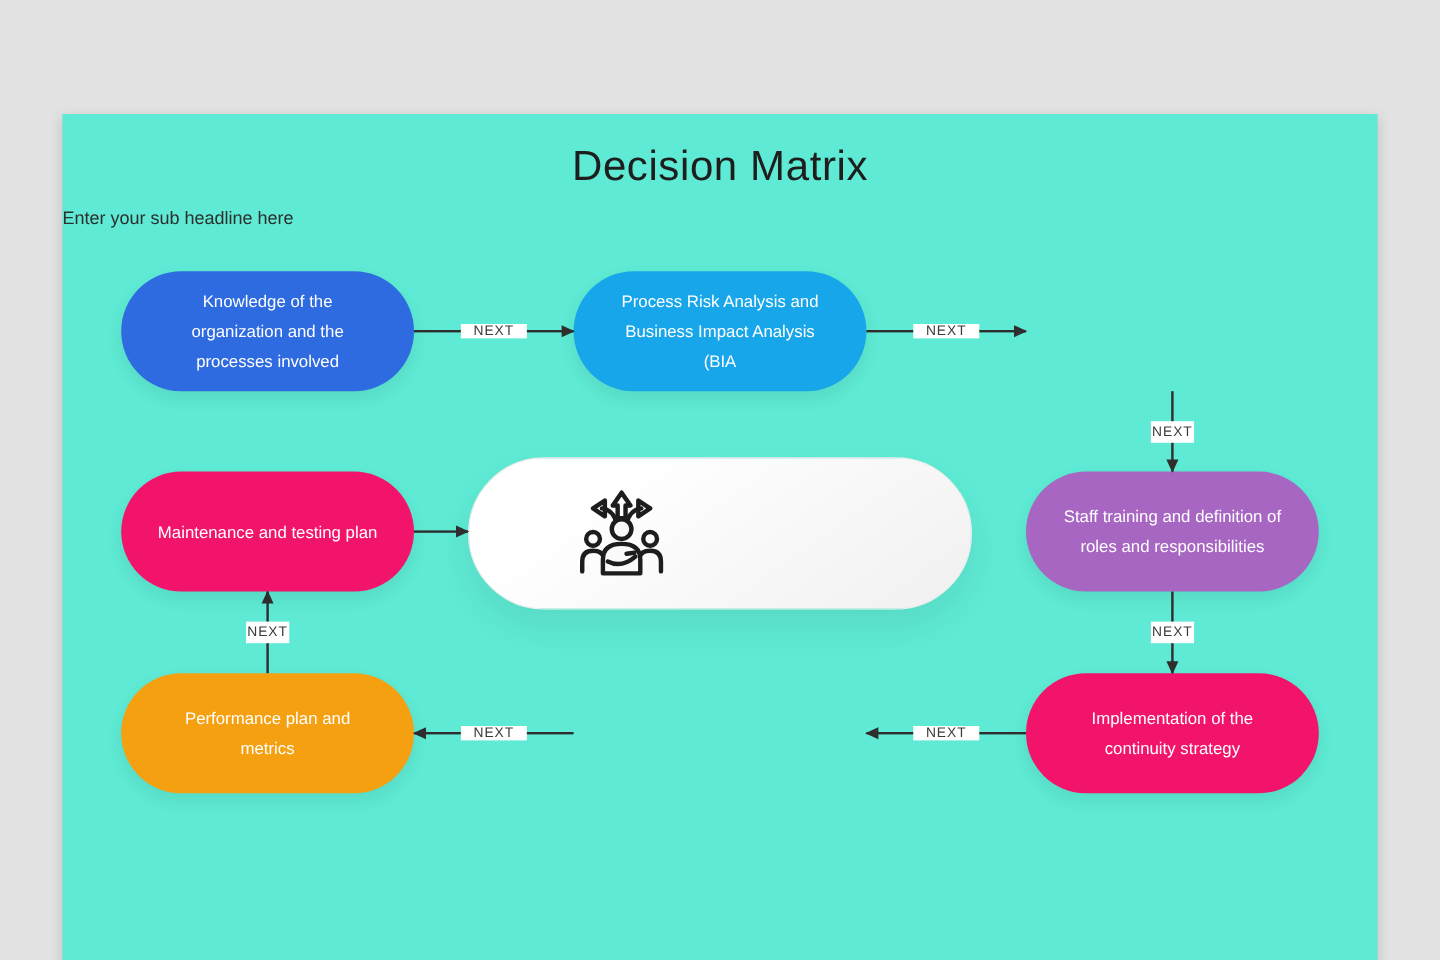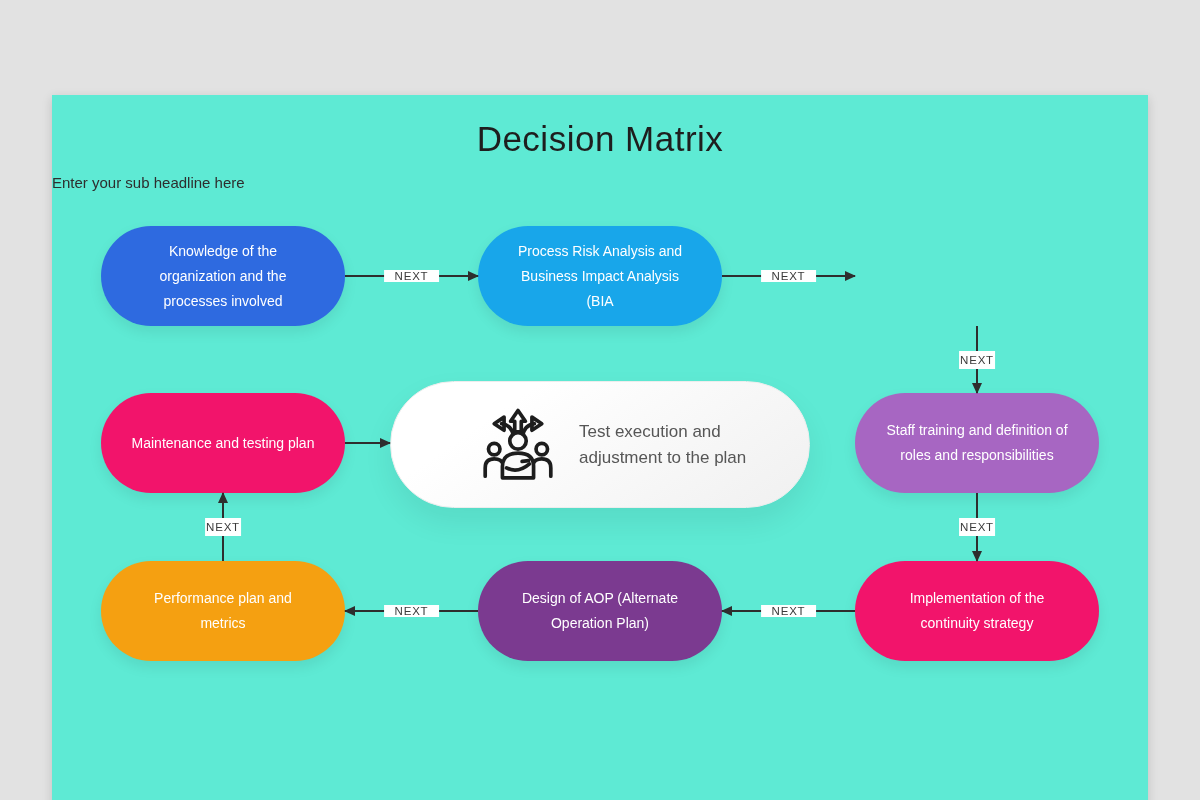--- a/index.html
+++ b/index.html
@@ -117,35 +117,29 @@
         <circle cx="21" cy="55" r="7"></circle>
         <path d="M10 88 V78 Q10 67 21 67 Q30 67 32 74"></path>
         <circle cx="79" cy="55" r="7"></circle>
         <path d="M90 88 V78 Q90 67 79 67 Q70 67 68 74"></path>
         <circle cx="50" cy="45" r="10" fill="#fafafa"></circle>
         <path d="M31 90 V76 Q31 60 50 60 Q69 60 69 76 V90 Z" fill="#fafafa"></path>
         <path d="M36 78 Q50 85 64 73"></path>
         <path d="M55 70 L63 69"></path>
       </g>
     </svg>
-    <span class="node-label">Test execution and
-adjustment to the plan</span>
   </div>
   <div class="node n-staff" style="background: rgb(167, 102, 194);">
     <span class="node-label">Staff training and definition of
 roles and responsibilities</span>
   </div>
 
   <div class="node n-performance" style="background: rgb(245, 160, 17);">
     <span class="node-label">Performance plan and
 metrics</span>
-  </div>
-  <div class="node n-aop" style="background: rgb(123, 58, 144);">
-    <span class="node-label">Design of AOP (Alternate
-Operation Plan)</span>
   </div>
   <div class="node n-implementation" style="background: rgb(242, 20, 107);">
     <span class="node-label">Implementation of the
 continuity strategy</span>
   </div>
 
   <div class="conn conn-h c1">
     <span class="cline"></span>
     <span class="clabel">NEXT</span>
     <span class="ah ah-right"></span>

